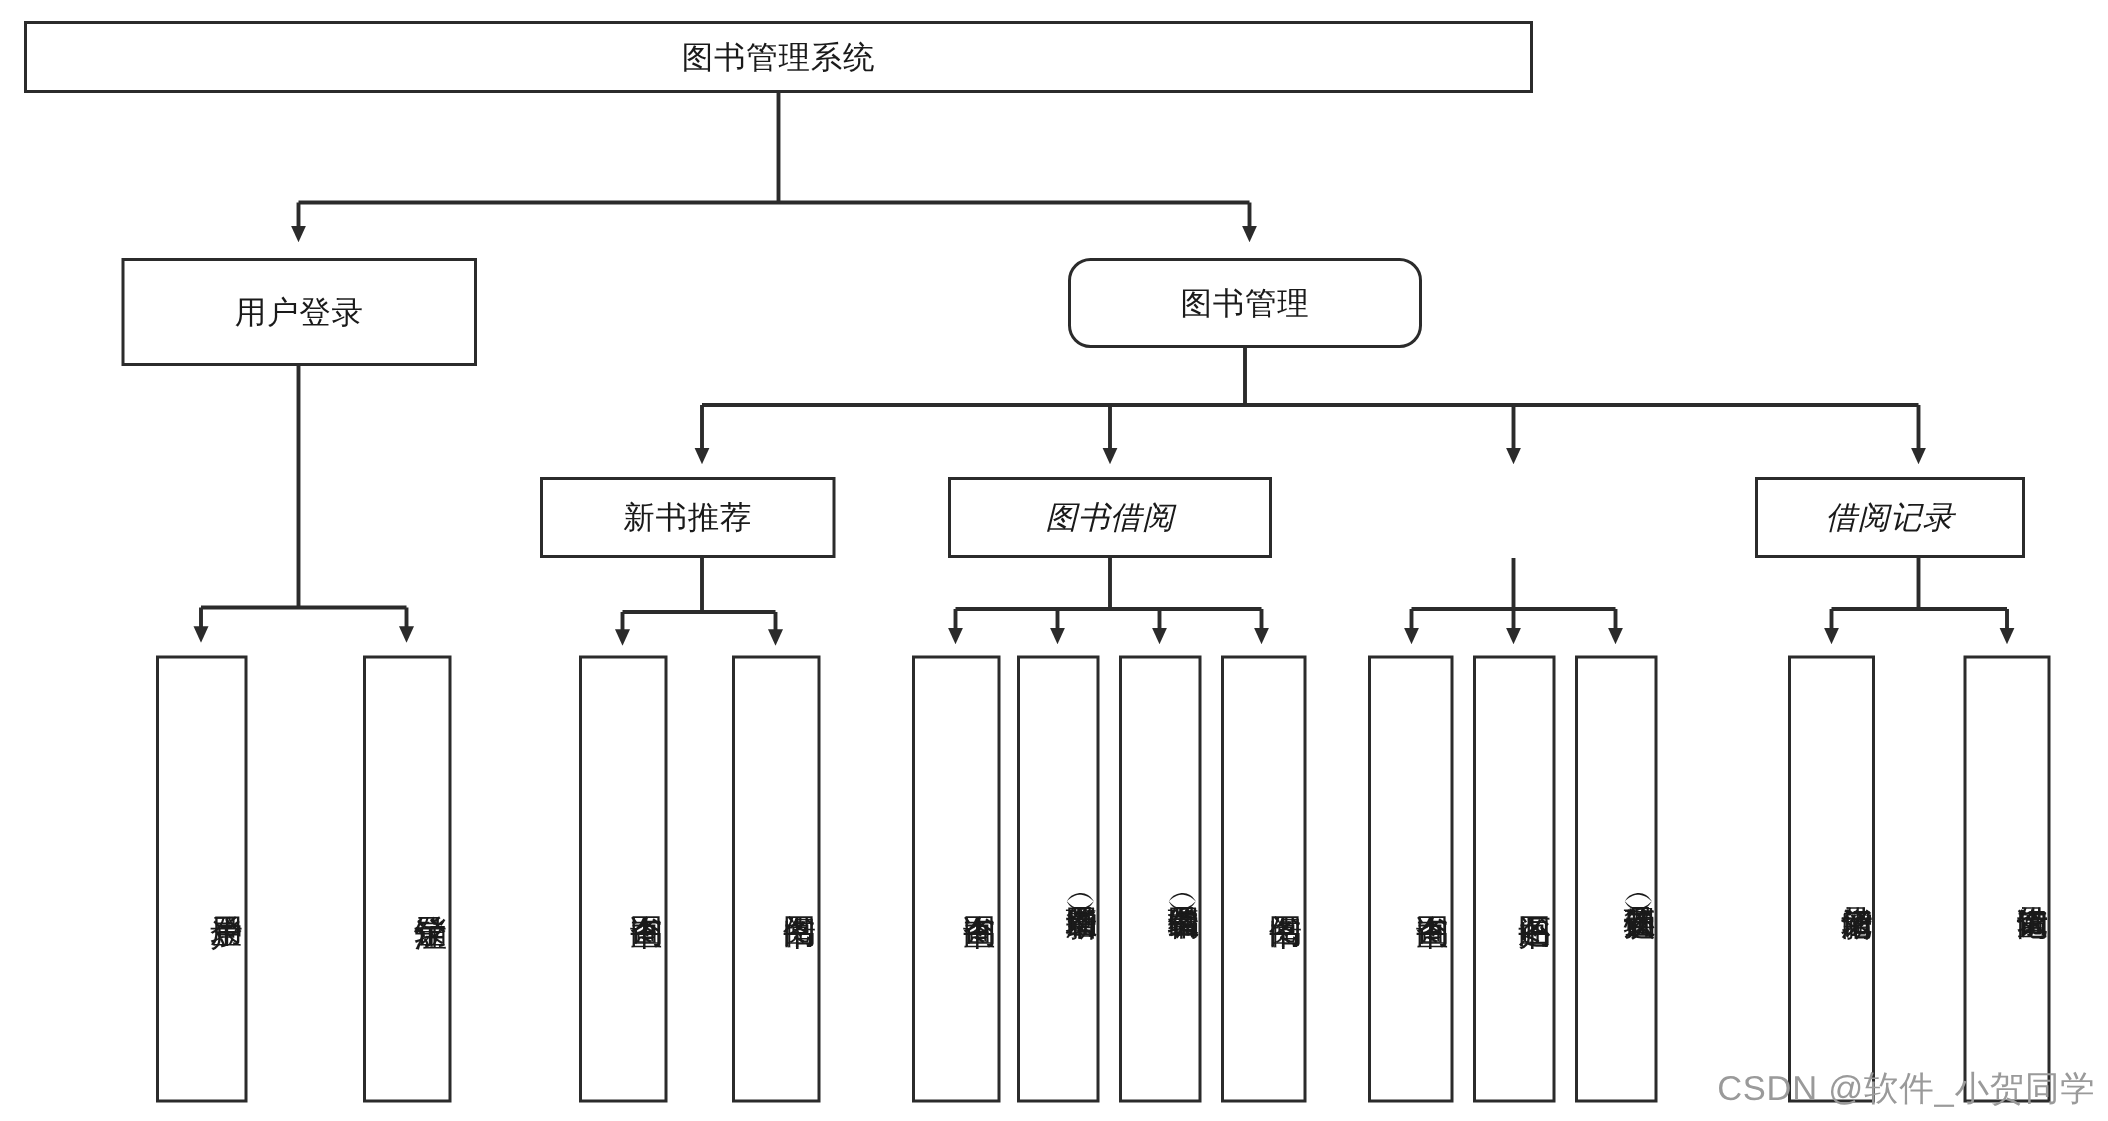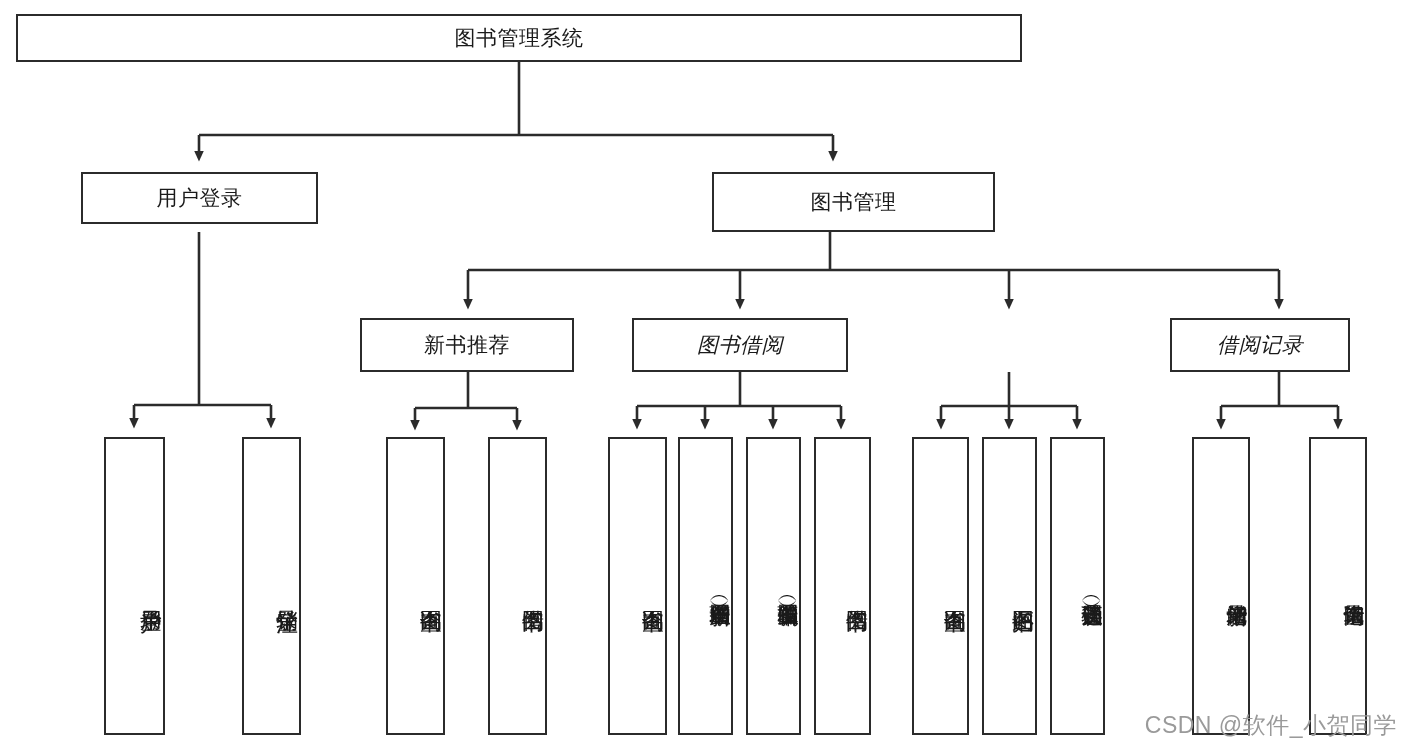--- a/index.html
+++ b/index.html
@@ -120,28 +120,28 @@
       <path d="M1221,406 L1221,420" marker-end="url(#arrow)"></path>
       <path d="M1338,406 L1338,420" marker-end="url(#arrow)"></path>
 
     </g>
   </svg>
 
   <div class="node horiz" style="left:16px; top:14px; width:1006px; height:48px;">
     <span>图书管理系统</span>
   </div>
 
-  <div class="node horiz" style="left:81px; top:172px; width:237px; height:52px;">
+  <div class="node horiz" style="left:81px; top:172px; width:237px; height:72px;">
     <span>用户登录</span>
   </div>
-  <div class="node horiz" style="left:712px; top:172px; width:283px; height:60px;">
+  <div class="node horiz" style="left:712px; top:172px; width:236px; height:60px;border-radius:15px;">
     <span>图书管理</span>
   </div>
 
-  <div class="node horiz" style="left:360px; top:318px; width:214px; height:54px;justify-content:center;">
+  <div class="node horiz" style="left:360px; top:318px; width:197px; height:54px;justify-content:center;">
     <span>新书推荐</span>
   </div>
   <div class="node horiz" style="left:632px; top:318px; width:216px; height:54px;font-style:italic;">
     <span>图书借阅</span>
   </div>
   <div class="node horiz" style="left:1170px; top:318px; width:180px; height:54px;font-style:italic;">
     <span>借阅记录</span>
   </div>
 
   <div class="node vert" style="left:104px; top:437px; width:61px; height:298px;">

